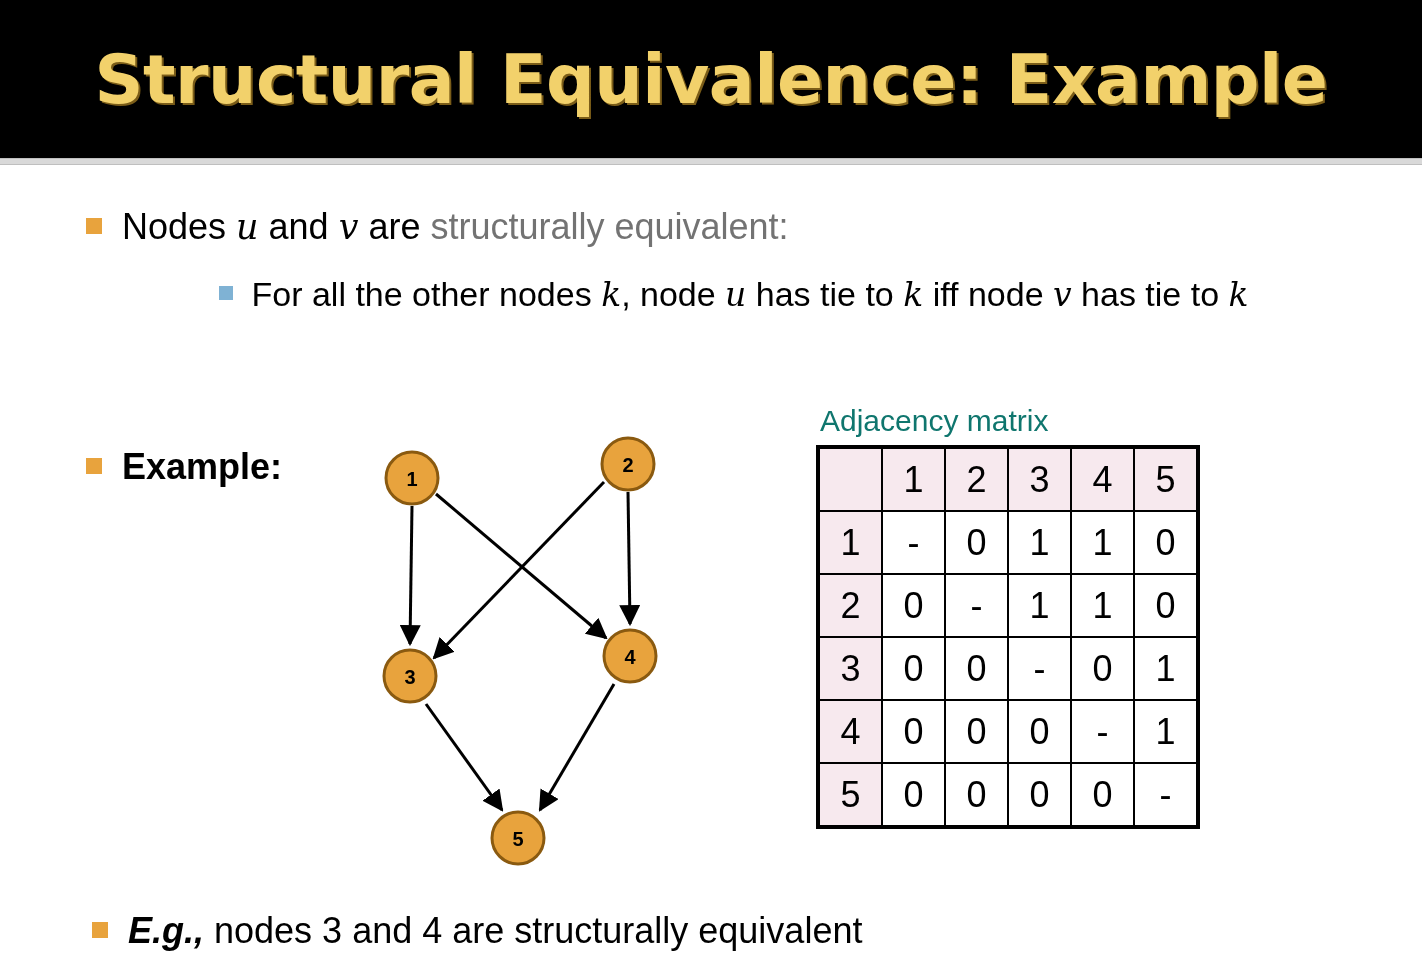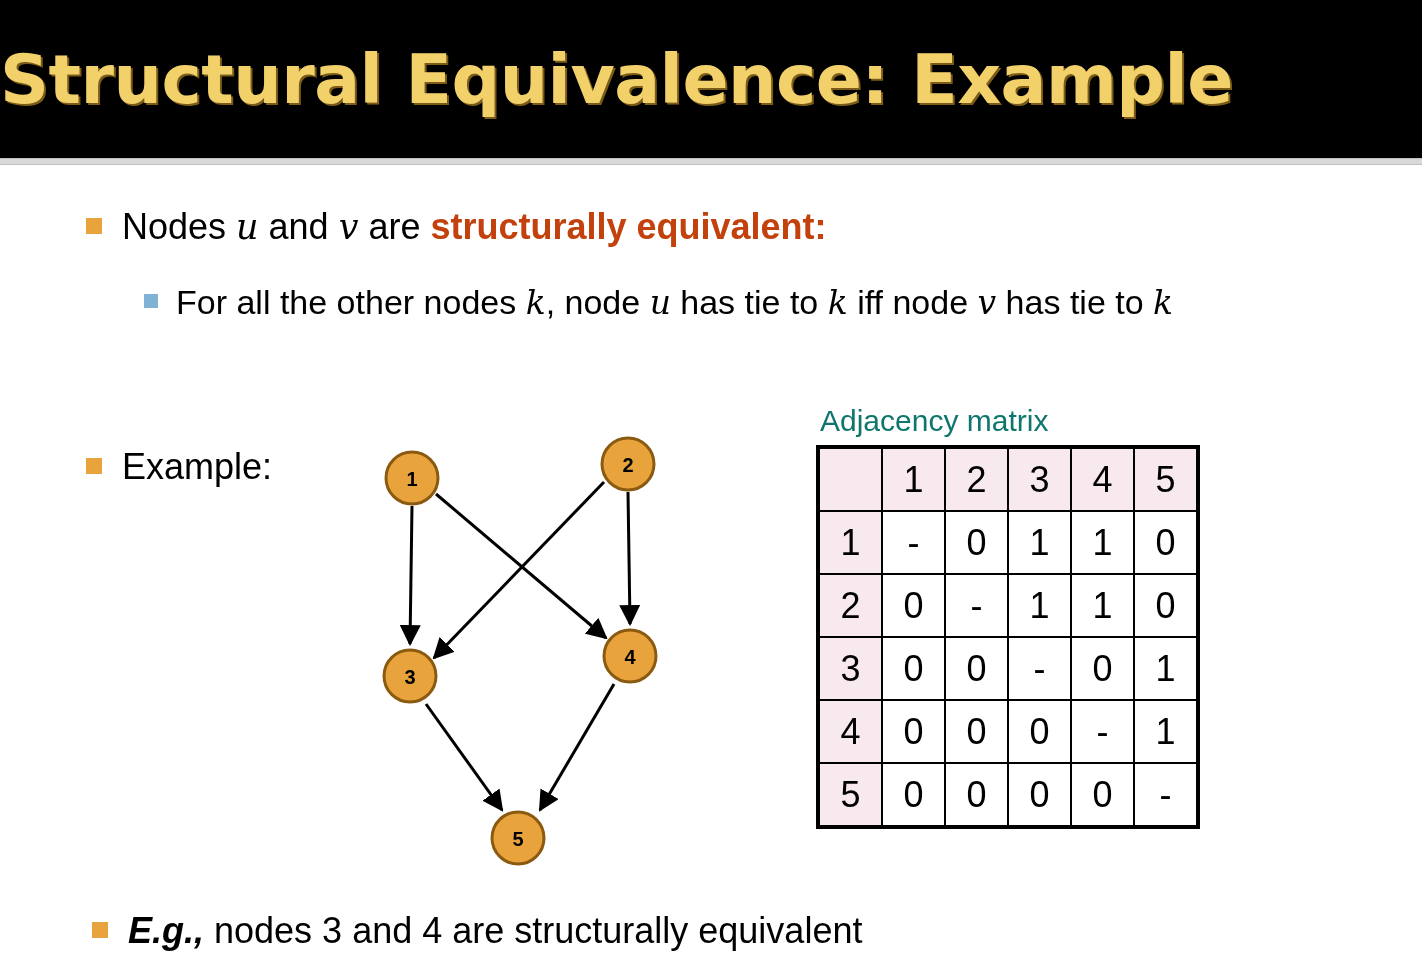--- a/index.html
+++ b/index.html
@@ -18,20 +18,21 @@
   
   .title-banner {
     position: absolute;
     left: 0;
     top: 0;
     width: 1422px;
     height: 158px;
     background: #000000;
     display: flex;
     align-items: center;
+    justify-content: center;
   }
   .title-text {
     font-size: 68px;
     font-weight: bold;
     color: #f2d16b;
     letter-spacing: -0.5px;
     text-shadow: 2px 2px 0 #7a5c18;
     font-family: "DejaVu Sans", sans-serif;
   }
   .title-rule {
@@ -71,38 +72,38 @@
     font-size: 36px;
     color: #000000;
     line-height: 1.28;
   }
   .l2-text {
     font-size: 34px;
     color: #000000;
     line-height: 1.32;
   }
   .red-bold {
-    color: #c2410c;
-    font-weight: bold;
+    color: #737373;
+    font-weight: normal;
   }
   .mathvar {
     font-family: "DejaVu Serif", serif;
     font-style: italic;
     font-size: 0.97em;
   }
   .bold {
-    font-weight: normal;
+    font-weight: bold;
   }
   .italic-bold {
     font-style: italic;
     font-weight: bold;
   }
 
   #bullet1 { left: 86px; top: 204px; width: 1250px; }
-  #bullet2 { left: 144px; top: 280px; width: 1180px; }
+  #bullet2 { left: 144px; top: 272px; width: 1180px; justify-content: center; }
   #bullet3 { left: 86px; top: 444px; width: 330px; }
   #bullet4 { left: 92px; top: 908px; width: 1200px; }
 
   
   #graph-figure {
     position: absolute;
     left: 360px;
     top: 430px;
     width: 330px;
     height: 450px;

